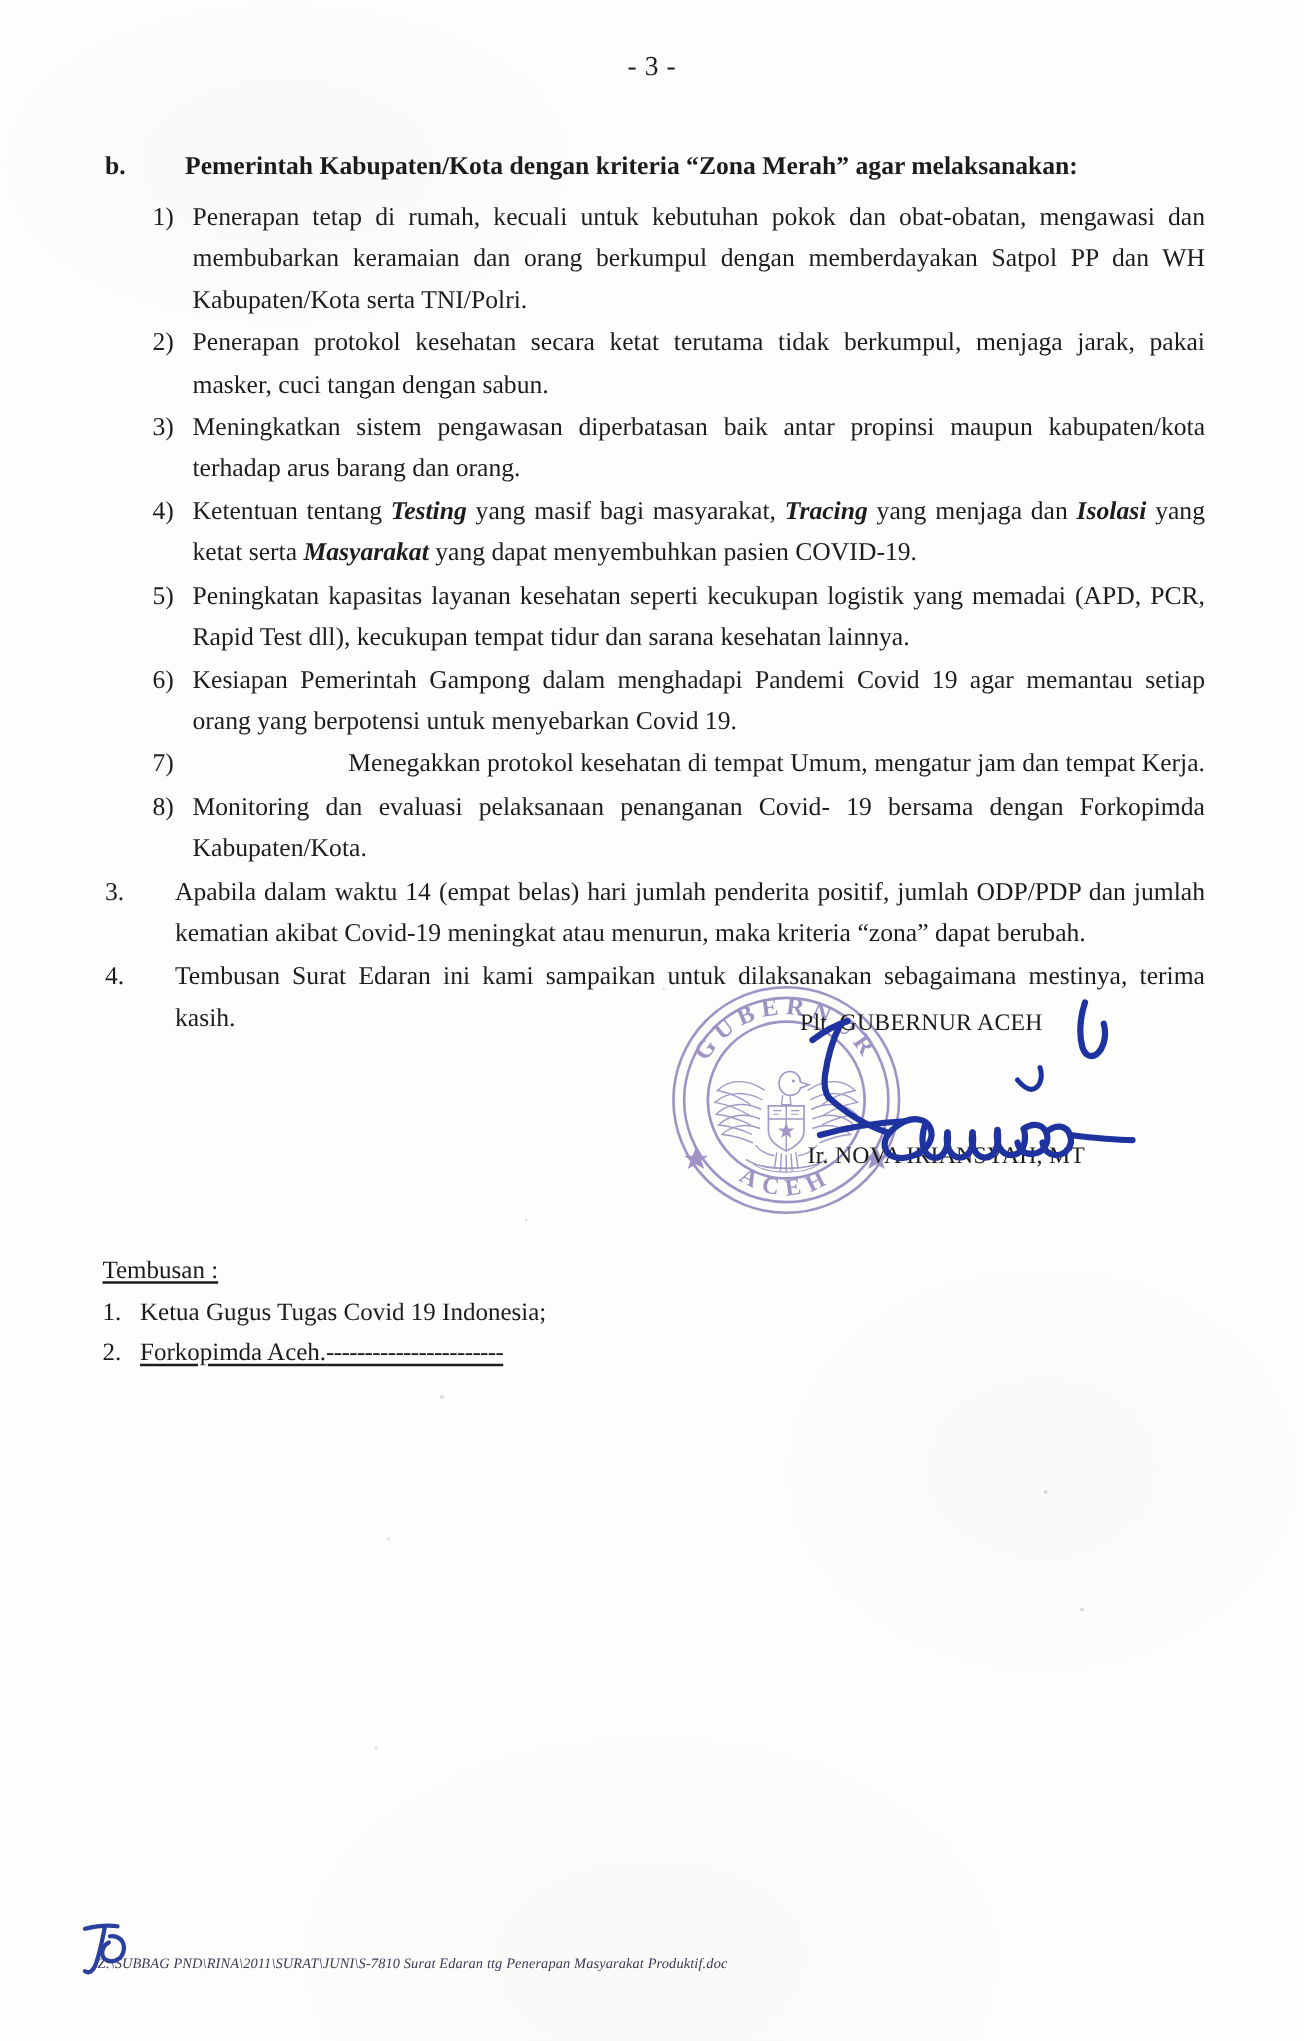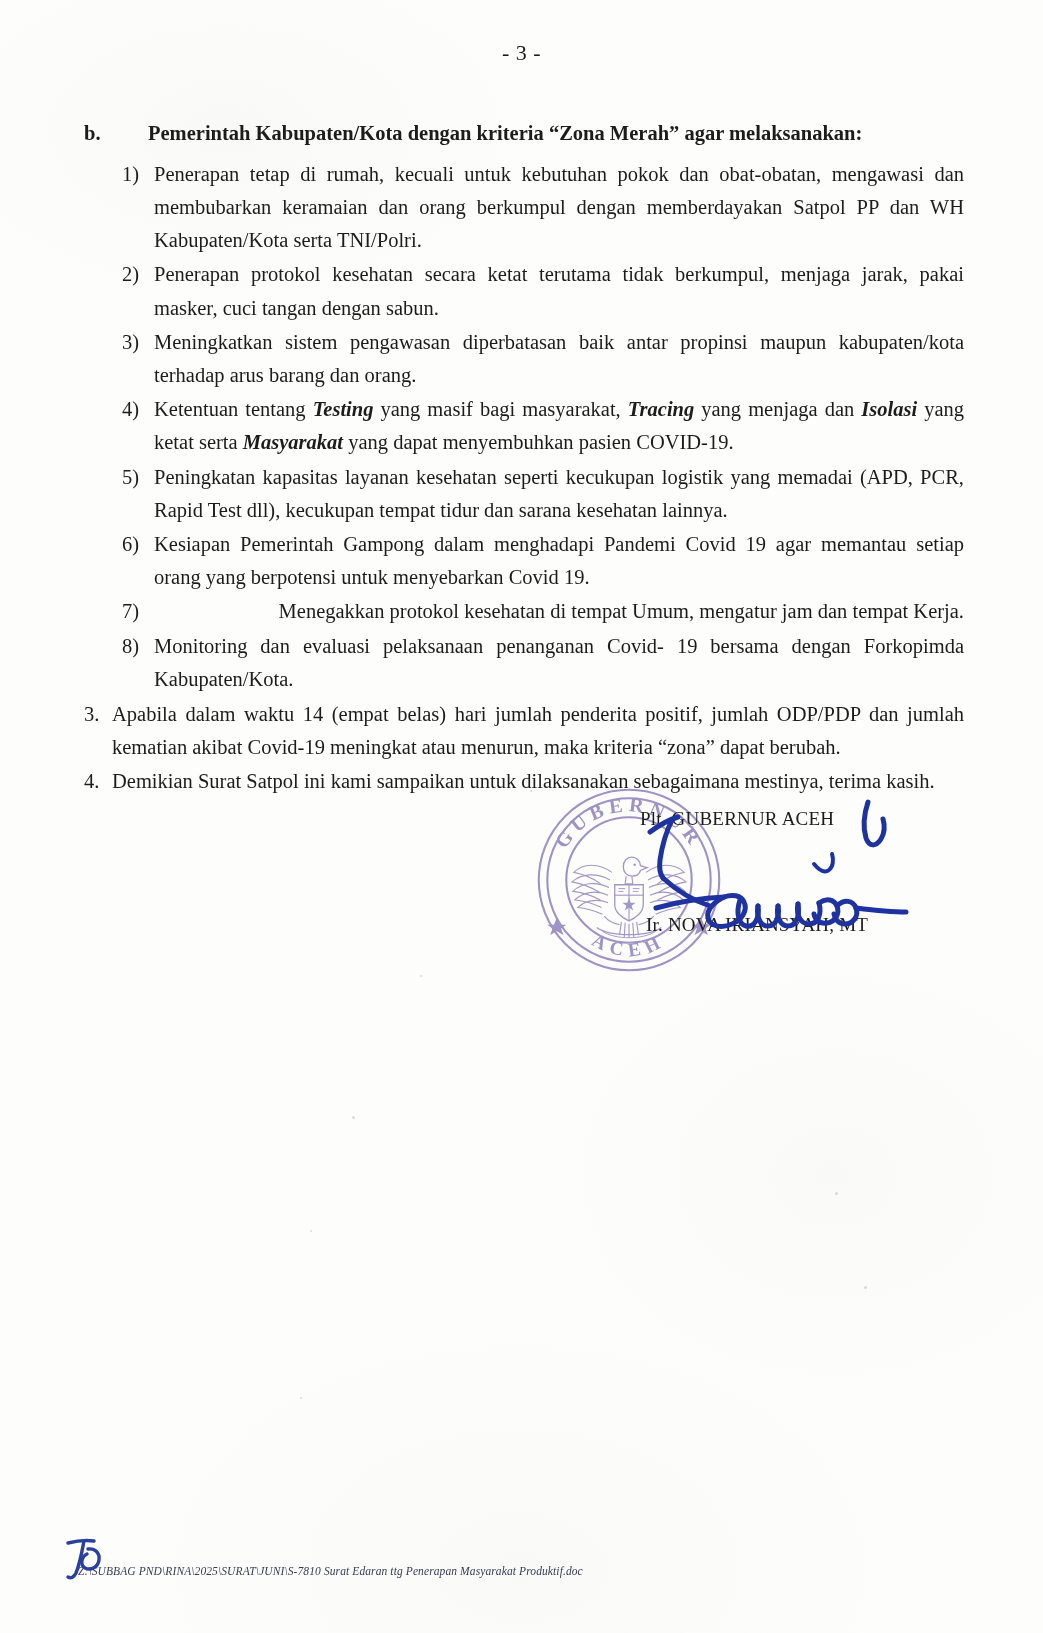--- a/index.html
+++ b/index.html
@@ -100,20 +100,21 @@
     margin-bottom: 1px;
   }
   .list-num > li .marker {
     width: 28px;
     flex: 0 0 28px;
   }
   .list-num > li .body {
     flex: 1;
     text-align: justify;
     text-justify: inter-word;
+    margin-left: 28px;
   }
 
   em.it { font-style: italic; font-weight: bold; }
 
   
   .signature-block {
     position: absolute;
     left: 640px;
     top: 808px;
     width: 330px;
@@ -268,21 +269,21 @@
       </li>
     </ul>
 
     <ul class="list-num">
       <li>
         <span class="marker">3.</span>
         <span class="body">Apabila dalam waktu 14 (empat belas) hari jumlah penderita positif, jumlah ODP/PDP dan jumlah kematian akibat Covid-19 meningkat atau menurun, maka  kriteria “zona” dapat berubah.</span>
       </li>
       <li>
         <span class="marker">4.</span>
-        <span class="body">Demikian Surat Satpol ini kami sampaikan untuk dilaksanakan sebagaimana mestinya, terima kasih.</span>
+        <span class="body">Tembusan Surat Edaran ini kami sampaikan untuk dilaksanakan sebagaimana mestinya, terima kasih.</span>
       </li>
     </ul>
   </div>
 
   <svg class="seal" viewBox="0 0 200 200">
     <g fill="none" stroke="#8a7cb8" stroke-width="2.2">
       <circle cx="100" cy="100" r="95"></circle>
       <circle cx="100" cy="100" r="86"></circle>
       <circle cx="100" cy="100" r="66"></circle>
     </g>
@@ -362,23 +363,38 @@
       <path d="M158,116 C156,126 160,136 168,136 C176,136 180,126 178,114" stroke-width="5"></path>
       <path d="M178,114 C176,124 180,134 189,134 C198,134 202,124 199,113" stroke-width="5"></path>
       <path d="M199,113 C206,108 214,109 217,116 C220,124 215,132 207,133 C200,134 195,130 194,124" stroke-width="5"></path>
       <path d="M217,116 C224,109 233,110 236,118 C239,126 233,134 225,134 C219,134 215,130 214,124" stroke-width="5"></path>
       <path d="M236,118 C252,120 268,122 286,122" stroke-width="5"></path>
 
       <path d="M43,88 C56,100 72,110 90,116" stroke-width="5"></path>
     </g>
   </svg>
 
+  <div class="tembusan">
+    <div class="tlabel">Tembusan :</div>
+    <ol>
+      <li>
+        <span class="marker">1.</span>
+        <span>Ketua Gugus Tugas Covid 19 Indonesia;</span>
+      </li>
+      <li>
+        <span class="marker">2.</span>
+        <span class="underlined">
+          <span>Forkopimda Aceh.</span><span class="dashes">-----------------------</span>
+        </span>
+      </li>
+    </ol>
+  </div>
 
   <svg class="footer-mark" viewBox="0 0 44 46">
     <g stroke="#2a3f9e" fill="none" stroke-linecap="round" stroke-linejoin="round" stroke-width="3.4">
       <path d="M6,8 C14,6 24,5 32,6"></path>
       <path d="M22,6 C20,16 18,28 14,38 C12,42 9,44 6,42"></path>
       <path d="M26,14 C33,13 38,18 37,25 C36,32 29,36 23,33 C18,30 19,22 25,19"></path>
     </g>
   </svg>
 
-  <div class="footer">Z:\SUBBAG PND\RINA\2025\SURAT\JUNI\S-7810 Surat Edaran ttg Penerapan Masyarakat Produktif.doc</div>
+  <div class="footer">Z:\SUBBAG PND\RINA\2011\SURAT\JUNI\S-7810 Surat Edaran ttg Penerapan Masyarakat Produktif.doc</div>
 </div>
 
 </body></html>

